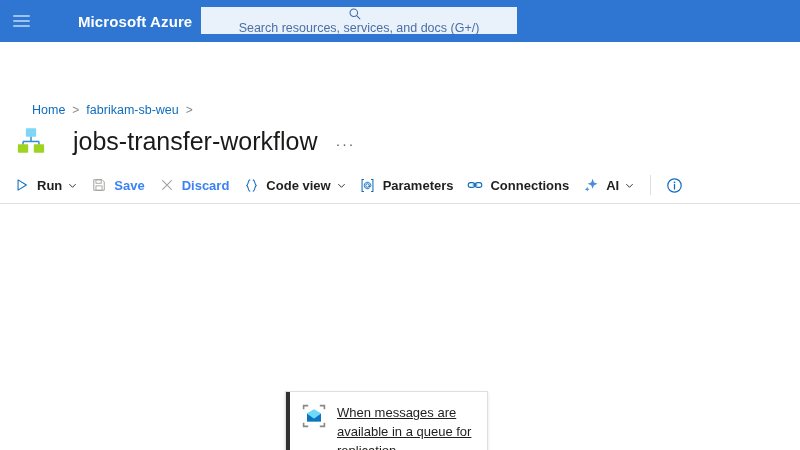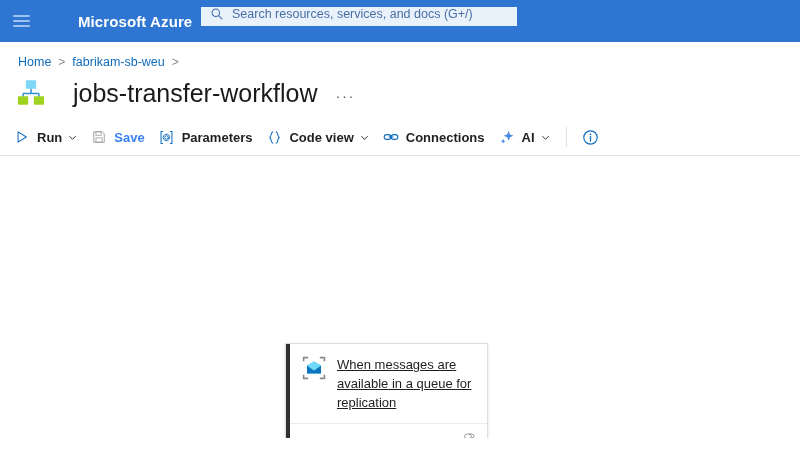--- a/index.html
+++ b/index.html
@@ -47,48 +47,50 @@
     font-weight: bold;
     letter-spacing: 0.1px;
     margin-left: 36px;
     white-space: nowrap;
   }
   .searchbox {
     position: absolute;
     left: 201px;
     top: 7px;
     width: 316px;
-    height: 19px;
+    height: 27px;
     background: #e9f1fb;
     display: flex;
-    align-items: flex-start;
+    align-items: center;
     padding: 0 9px;
     box-sizing: border-box;
     cursor: text;
+    flex-direction: column;
   }
   .searchbox .mag {
     width: 14px;
     height: 14px;
     flex: none;
     margin-right: 8px;
   }
   .searchbox .ph {
     font-size: 12.5px;
     color: #4a6fa5;
     white-space: nowrap;
   }
 
   
   .breadcrumb {
-    padding: 13px 0 0 18px;
+    padding: 13px 0 0 32px;
     font-size: 12.5px;
     display: flex;
     align-items: center;
     gap: 7px;
     white-space: nowrap;
+    margin-top: 48px;
   }
   .breadcrumb a {
     color: #0f6cbd;
     text-decoration: none;
     cursor: pointer;
   }
   .breadcrumb .sep {
     color: #8a8886;
     font-size: 12px;
   }
@@ -291,44 +293,52 @@
     <span class="ci">
       <svg width="14" height="14" viewBox="0 0 16 16">
         <path d="M2 2 h9.5 L14 4.5 V14 H2 Z" fill="none" stroke="#a19f9d" stroke-width="1.1"></path>
         <rect x="4.5" y="2" width="6" height="4" fill="none" stroke="#a19f9d" stroke-width="1"></rect>
         <rect x="4.5" y="9" width="7" height="5" fill="none" stroke="#a19f9d" stroke-width="1"></rect>
       </svg>
     </span>
     <span>Save</span>
   </div>
 
+  <div class="cmd disabled">
+    <span class="ci">
+      <svg width="14" height="14" viewBox="0 0 16 16">
+        <path d="M3 3 L13 13 M13 3 L3 13" stroke="#a19f9d" stroke-width="1.2" stroke-linecap="round"></path>
+      </svg>
+    </span>
+    <span>Discard</span>
+  </div>
+
+  <div class="cmd">
+    <span class="ci">
+      <svg width="15" height="15" viewBox="0 0 16 16">
+        <path d="M6.2 2 C4.4 2 5 6.3 3 8 C5 9.7 4.4 14 6.2 14" fill="none" stroke="#0f6cbd" stroke-width="1.1" stroke-linecap="round"></path>
+        <path d="M9.8 2 C11.6 2 11 6.3 13 8 C11 9.7 11.6 14 9.8 14" fill="none" stroke="#0f6cbd" stroke-width="1.1" stroke-linecap="round"></path>
+      </svg>
+    </span>
+    <span>Code view</span>
+    <svg class="chev" viewBox="0 0 10 10">
+      <path d="M1.5 3.5 L5 7 L8.5 3.5" fill="none" stroke="#201f1e" stroke-width="1"></path>
+    </svg>
+  </div>
 
   <div class="cmd">
     <span class="ci">
       <svg width="15" height="15" viewBox="0 0 16 16">
         <path d="M4.2 1.6 H2.2 V14.4 H4.2" fill="none" stroke="#0f6cbd" stroke-width="1.1"></path>
         <path d="M11.8 1.6 H13.8 V14.4 H11.8" fill="none" stroke="#0f6cbd" stroke-width="1.1"></path>
         <circle cx="8" cy="8" r="1.9" fill="none" stroke="#0f6cbd" stroke-width="1"></circle>
         <path d="M9.9 8 v1.6 a1.5 1.5 0 0 0 1.6 -1.6 a3.5 3.5 0 1 0 -1.3 2.7" fill="none" stroke="#0f6cbd" stroke-width="1"></path>
       </svg>
     </span>
     <span>Parameters</span>
-  </div>
-
-  <div class="cmd">
-    <span class="ci">
-      <svg width="15" height="15" viewBox="0 0 16 16">
-        <path d="M6.2 2 C4.4 2 5 6.3 3 8 C5 9.7 4.4 14 6.2 14" fill="none" stroke="#0f6cbd" stroke-width="1.1" stroke-linecap="round"></path>
-        <path d="M9.8 2 C11.6 2 11 6.3 13 8 C11 9.7 11.6 14 9.8 14" fill="none" stroke="#0f6cbd" stroke-width="1.1" stroke-linecap="round"></path>
-      </svg>
-    </span>
-    <span>Code view</span>
-    <svg class="chev" viewBox="0 0 10 10">
-      <path d="M1.5 3.5 L5 7 L8.5 3.5" fill="none" stroke="#201f1e" stroke-width="1"></path>
-    </svg>
   </div>
 
   <div class="cmd">
     <span class="ci">
       <svg width="16" height="16" viewBox="0 0 16 16">
         <rect x="1.2" y="5.6" width="6.6" height="4.8" rx="2.4" fill="none" stroke="#0f6cbd" stroke-width="1.1"></rect>
         <rect x="8.2" y="5.6" width="6.6" height="4.8" rx="2.4" fill="none" stroke="#0f6cbd" stroke-width="1.1"></rect>
         <line x1="5.6" y1="8" x2="10.4" y2="8" stroke="#0f6cbd" stroke-width="1.1"></line>
       </svg>
     </span>

